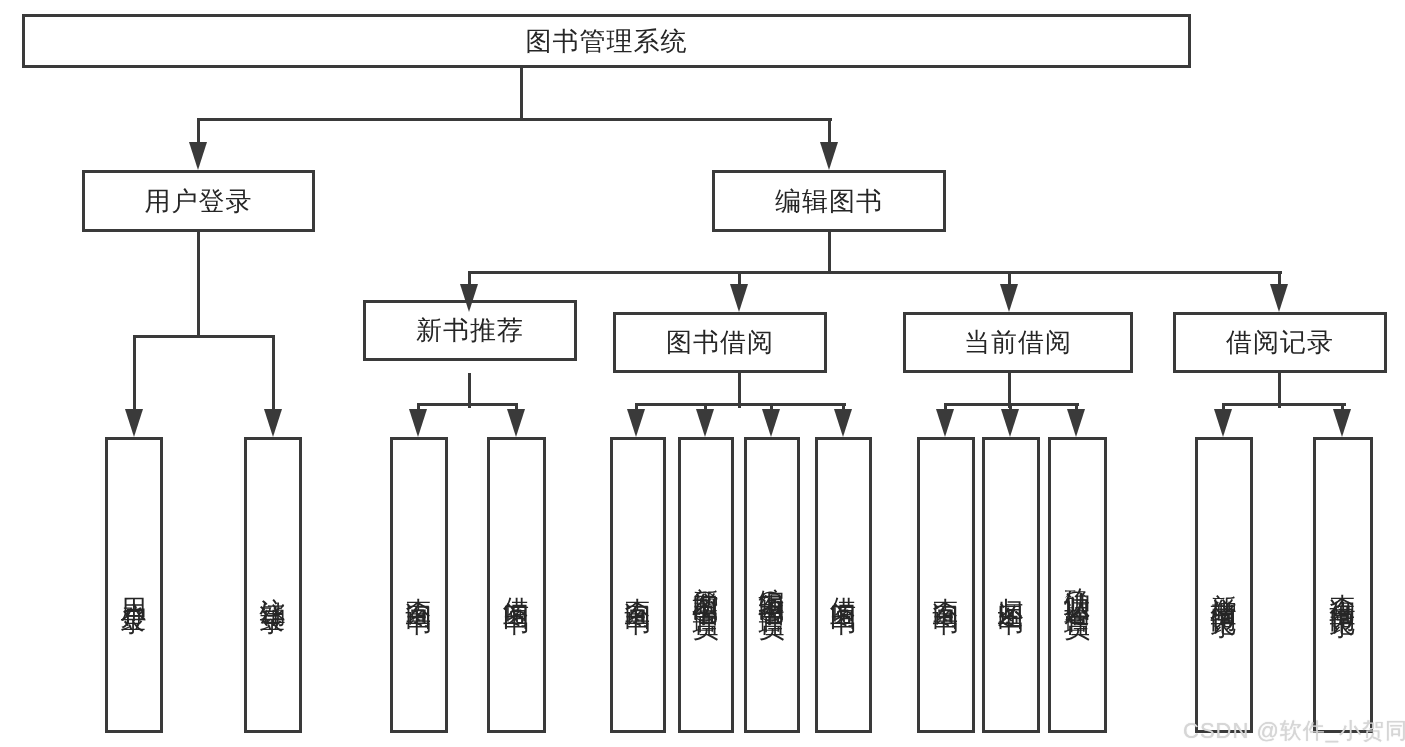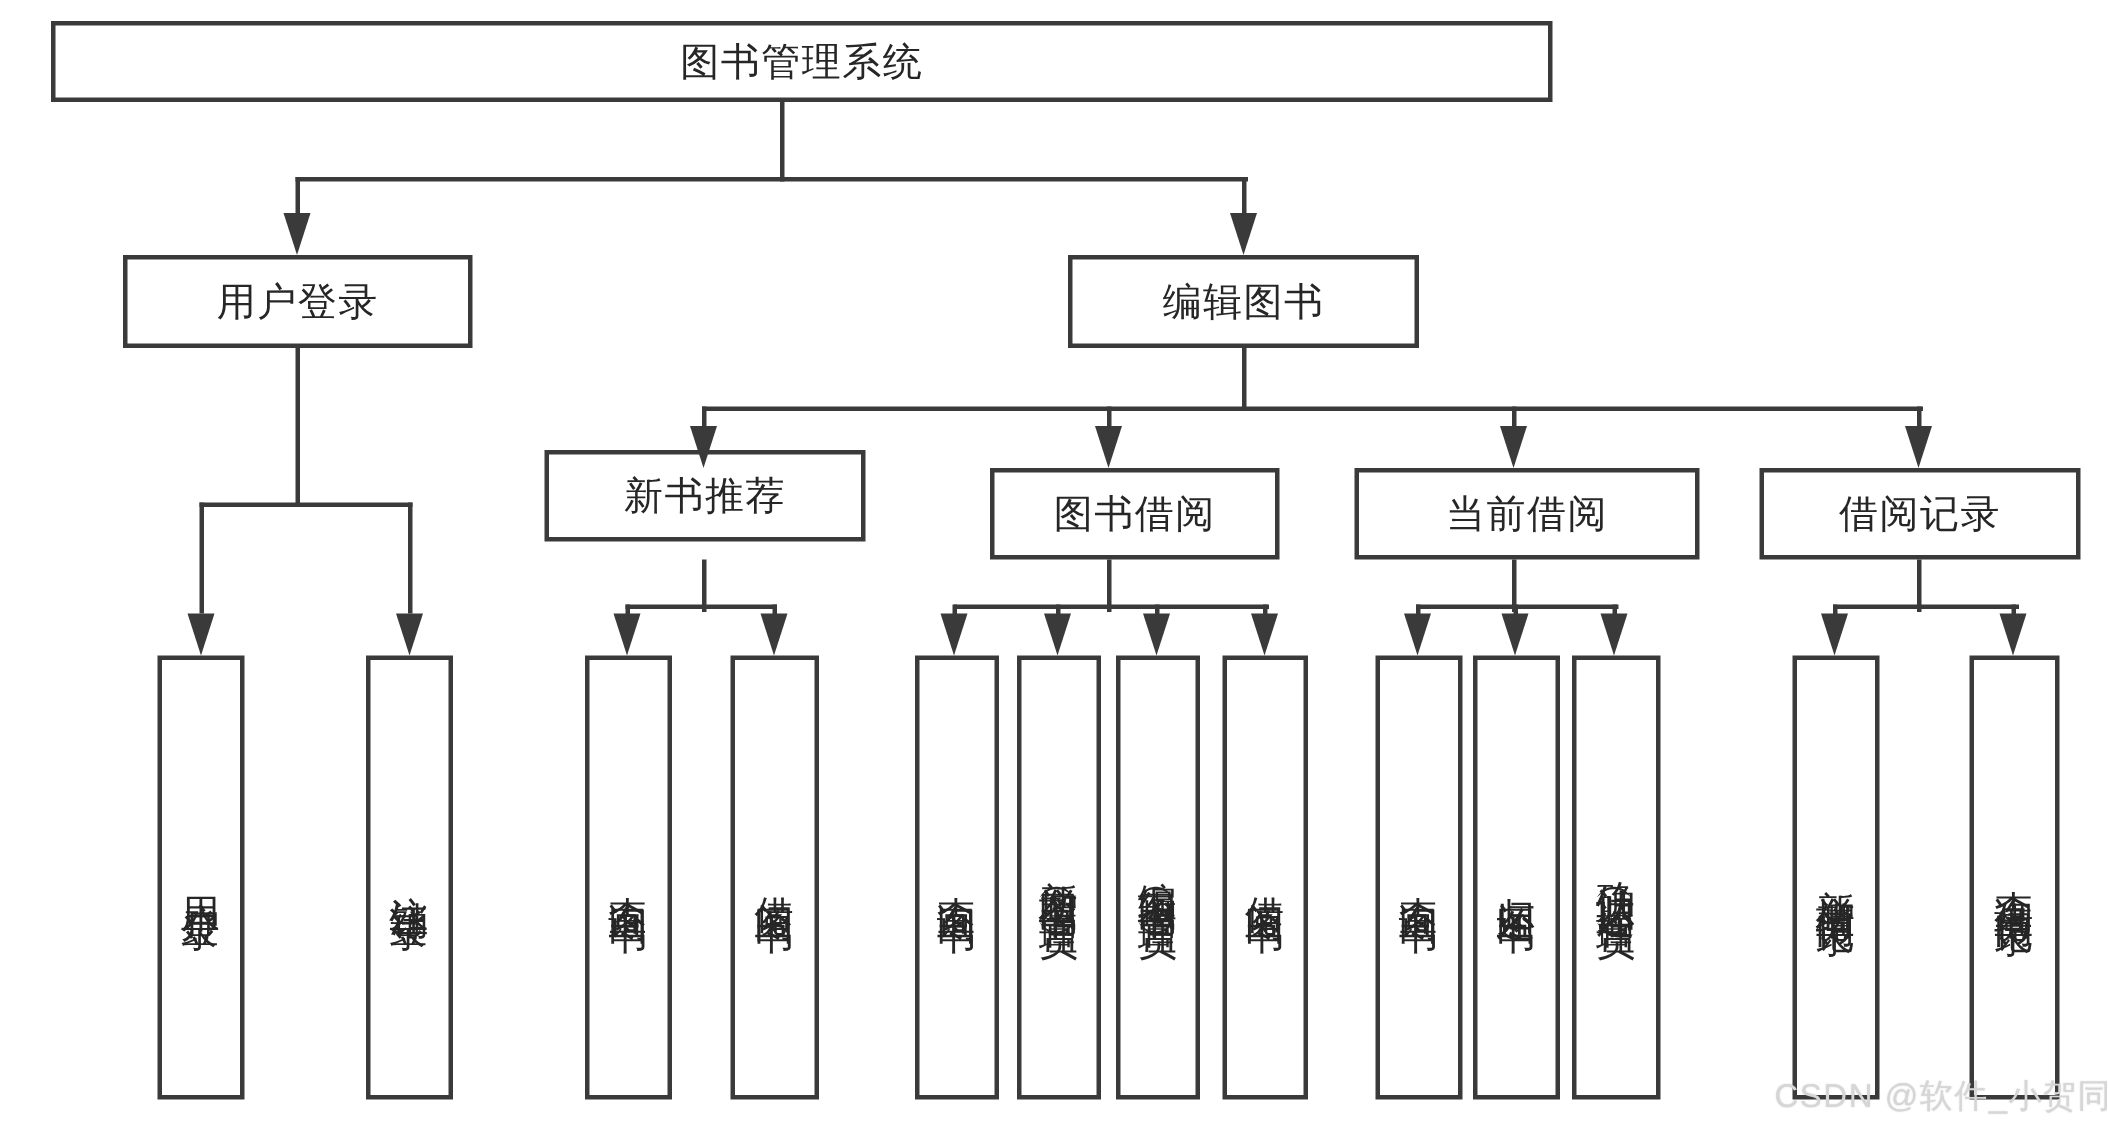--- a/index.html
+++ b/index.html
@@ -37,37 +37,37 @@
     position:absolute;left:1183px;top:716px;z-index:10;
     font-size:22px;color:var(--wm);letter-spacing:1px;white-space:nowrap;
     text-shadow:0 0 1px rgba(120,120,120,.35);
   }
 </style>
 </head>
 <body>
 
 <div id="stage">
 
-  <div class="node" style="left:34px;top:14px;width:1001px;height:54px">
+  <div class="node" style="left:22px;top:14px;width:1169px;height:54px">
     <span>图书管理系统</span>
   </div>
 
   <div class="node" style="left:82px;top:170px;width:233px;height:62px">
     <span>用户登录</span>
   </div>
 
   <div class="node" style="left:712px;top:170px;width:234px;height:62px">
     <span>编辑图书</span>
   </div>
 
   <div class="node" style="left:363px;top:300px;width:214px;height:61px">
     <span>新书推荐</span>
   </div>
 
-  <div class="node" style="left:660px;top:312px;width:193px;height:61px">
+  <div class="node" style="left:613px;top:312px;width:214px;height:61px">
     <span>图书借阅</span>
   </div>
 
   <div class="node" style="left:903px;top:312px;width:230px;height:61px">
     <span>当前借阅</span>
   </div>
 
   <div class="node" style="left:1173px;top:312px;width:214px;height:61px">
     <span>借阅记录</span>
   </div>

